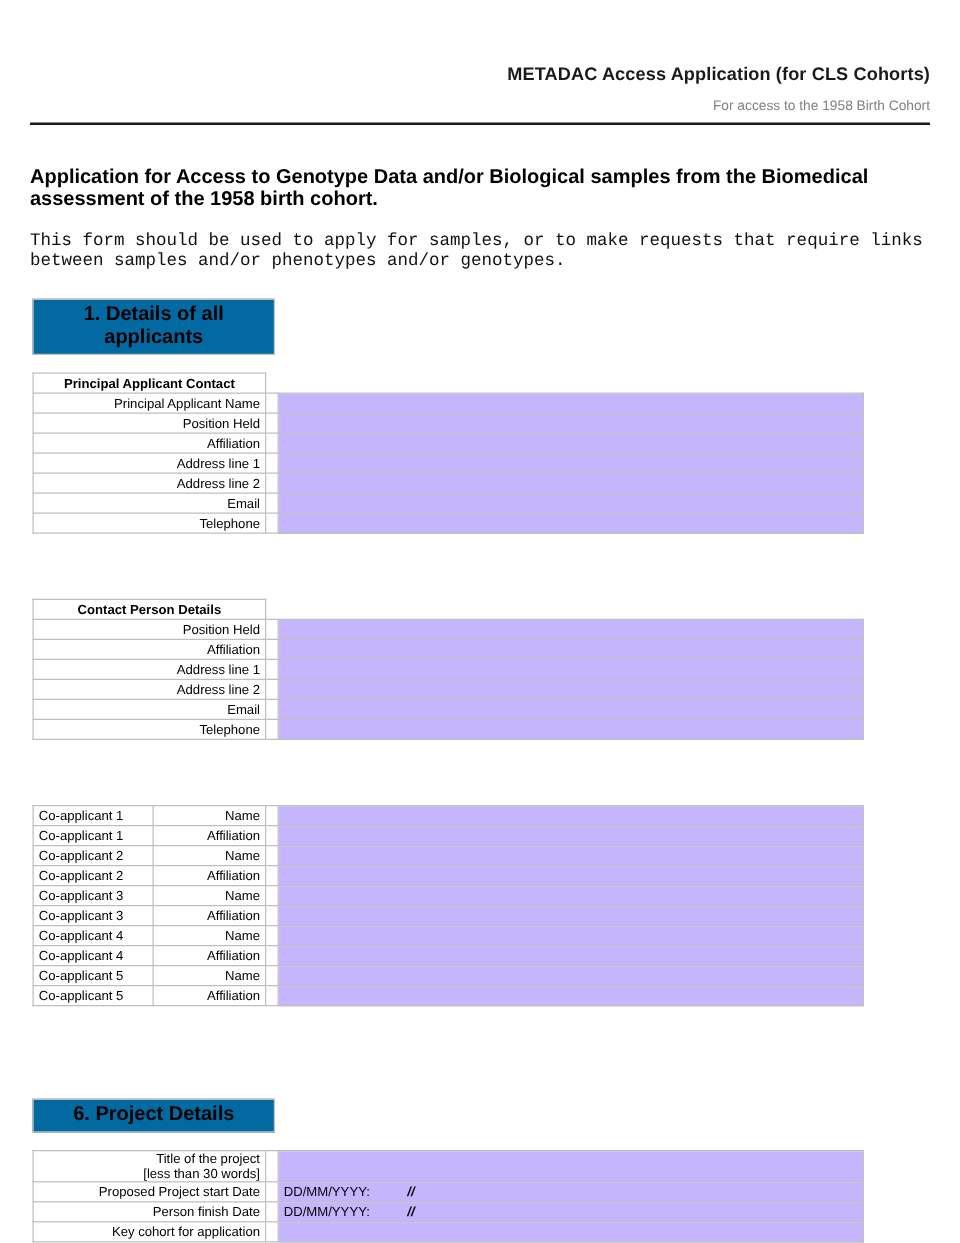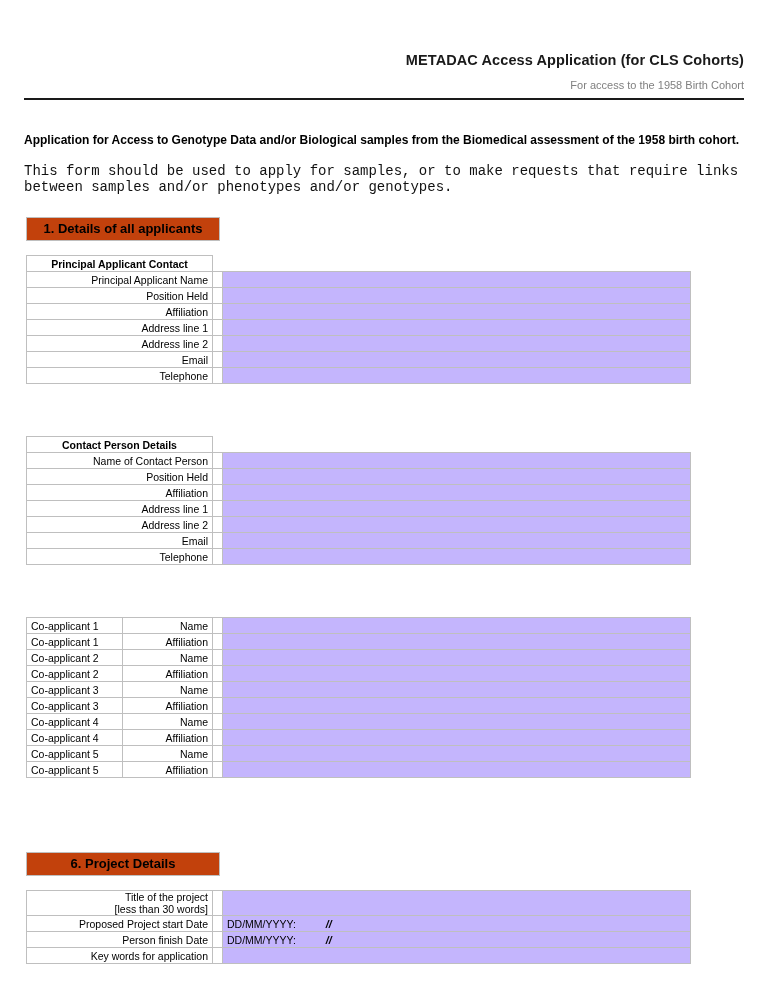--- a/index.html
+++ b/index.html
@@ -44,39 +44,39 @@
     border-top: 2px solid #1a1a1a;
     margin: 7px 0 0 0;
   }
 
   
   .intro-block {
     margin-top: 33px;
   }
   .intro-bold {
     font-weight: bold;
-    font-size: 12px;
+    font-size: 16px;
     color: #000;
   }
   .intro-note {
     margin-top: 16px;
     font-size: 14px;
     color: #111;
     font-family: Liberation Mono, monospace;
   }
 
   
   .section-bar {
     margin-top: 22px;
     width: 194px;
     border: 1px solid #bfbfbf;
-    background: #c2410c;
+    background: #0369a1;
     text-align: center;
     font-weight: bold;
-    font-size: 13px;
+    font-size: 16px;
     padding: 3px 0 4px 0;
     box-sizing: border-box;
     margin-left: 2px;
   }
 
   
   table.form {
     border-collapse: collapse;
     table-layout: fixed;
     margin-left: 2px;
@@ -210,25 +210,20 @@
     <colgroup>
       <col class="w-lbl">
         <col class="w-gap">
         <col class="w-val">
     </colgroup>
     <tbody>
       <tr>
         <td class="hdr">Contact Person Details</td>
         <td style="border:0;"></td>
         <td style="border:0;"></td>
-      </tr>
-      <tr>
-        <td class="lbl">Name of Contact Person</td>
-        <td class="gap"></td>
-        <td class="val"></td>
       </tr>
       <tr>
         <td class="lbl">Position Held</td>
         <td class="gap"></td>
         <td class="val"></td>
       </tr>
       <tr>
         <td class="lbl">Affiliation</td>
         <td class="gap"></td>
         <td class="val"></td>
@@ -356,20 +351,20 @@
         </td>
       </tr>
       <tr>
         <td class="lbl">Person finish Date</td>
         <td class="gap"></td>
         <td class="val date-cell">
           <span>DD/MM/YYYY:</span><span class="date-slashes">//</span>
         </td>
       </tr>
       <tr>
-        <td class="lbl tall-cell-2">Key words for application</td>
+        <td class="lbl tall-cell-2">Key cohort for application</td>
         <td class="gap tall-cell-2"></td>
         <td class="val tall-cell-2"></td>
       </tr>
     </tbody>
   </table>
 
 </div>
 
 </body></html>

